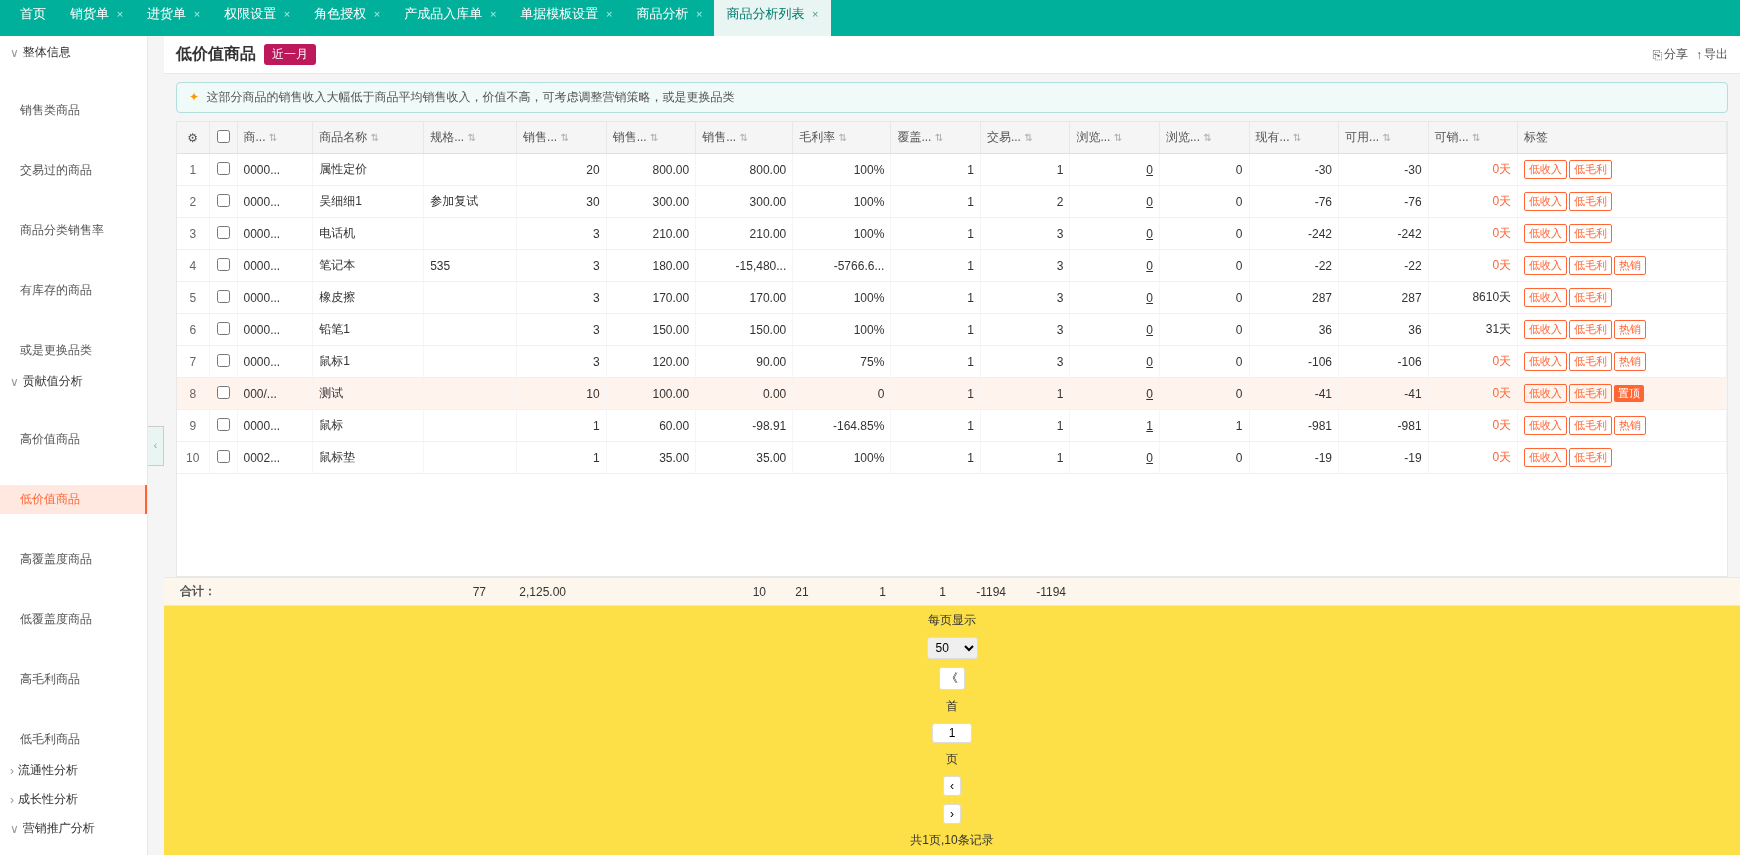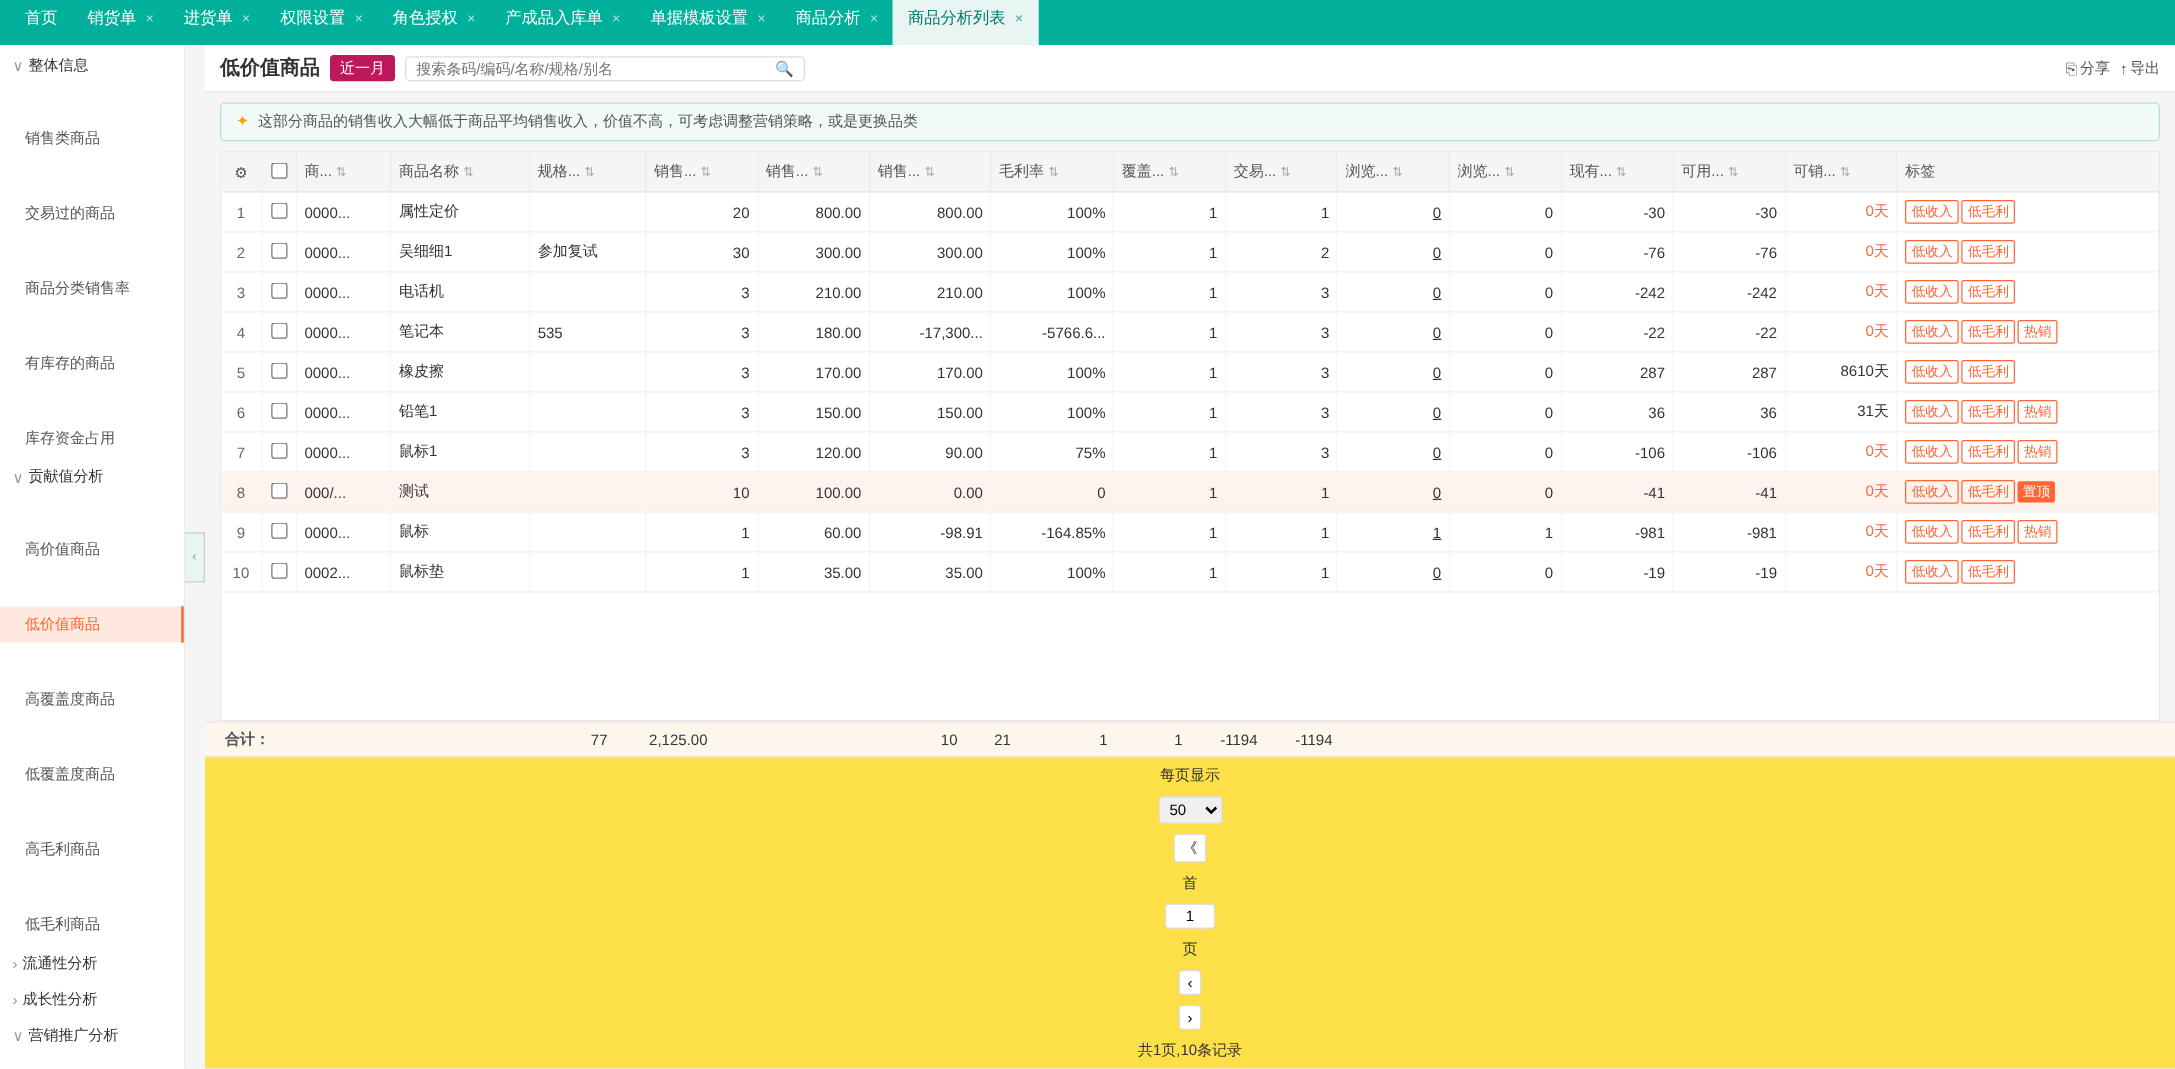--- a/index.html
+++ b/index.html
@@ -93,21 +93,21 @@
   <div class="sidebar">
 
     <div class="sidebar-group-title">
       <span class="arrow">∨</span>
       <span>整体信息</span>
     </div>
     <div class="sidebar-item">销售类商品</div>
     <div class="sidebar-item">交易过的商品</div>
     <div class="sidebar-item">商品分类销售率</div>
     <div class="sidebar-item">有库存的商品</div>
-    <div class="sidebar-item">库存资金占用</div>
+    <div class="sidebar-item">或是更换品类</div>
 
     <div class="sidebar-group-title">
       <span class="arrow">∨</span>
       <span>贡献值分析</span>
     </div>
     <div class="sidebar-item">高价值商品</div>
     <div class="sidebar-item active">低价值商品</div>
     <div class="sidebar-item">高覆盖度商品</div>
     <div class="sidebar-item">低覆盖度商品</div>
     <div class="sidebar-item">高毛利商品</div>
@@ -131,24 +131,20 @@
     <div class="sidebar-item">新品</div>
   </div>
 
   <div class="collapse-btn">‹</div>
 
   <div class="content">
 
     <div class="page-header">
       <span class="page-title">低价值商品</span>
       <span class="tag-btn">近一月</span>
-      <div class="search-box">
-        <input type="text" placeholder="搜索条码/编码/名称/规格/别名" style="">
-        <span class="search-icon">🔍</span>
-      </div>
       <div class="header-actions">
         <div class="action-btn">
           <span>⎘</span>
           <span>分享</span>
         </div>
         <div class="action-btn">
           <span>↑</span>
           <span>导出</span>
         </div>
       </div>
@@ -241,21 +237,21 @@
       <td><span class="tag tag-low-income">低收入</span><span class="tag tag-low-profit">低毛利</span></td>
     </tr>
             <tr>
       <td class="num-cell">4</td>
       <td class="checkbox-cell"><input type="checkbox" style=""></td>
       <td>0000...</td>
       <td>笔记本</td>
       <td>535</td>
       <td class="right-align">3</td>
       <td class="right-align">180.00</td>
-      <td class="right-align">-17,300...</td>
+      <td class="right-align">-15,480...</td>
       <td class="right-align">-5766.6...</td>
       <td class="right-align">1</td>
       <td class="right-align">3</td>
       <td class="right-align"><span class="link-underline">0</span></td>
       <td class="right-align">0</td>
       <td class="right-align">-22</td>
       <td class="right-align">-22</td>
       <td class="right-align days-orange">0天</td>
       <td><span class="tag tag-low-income">低收入</span><span class="tag tag-low-profit">低毛利</span><span class="tag tag-hot">热销</span></td>
     </tr>

